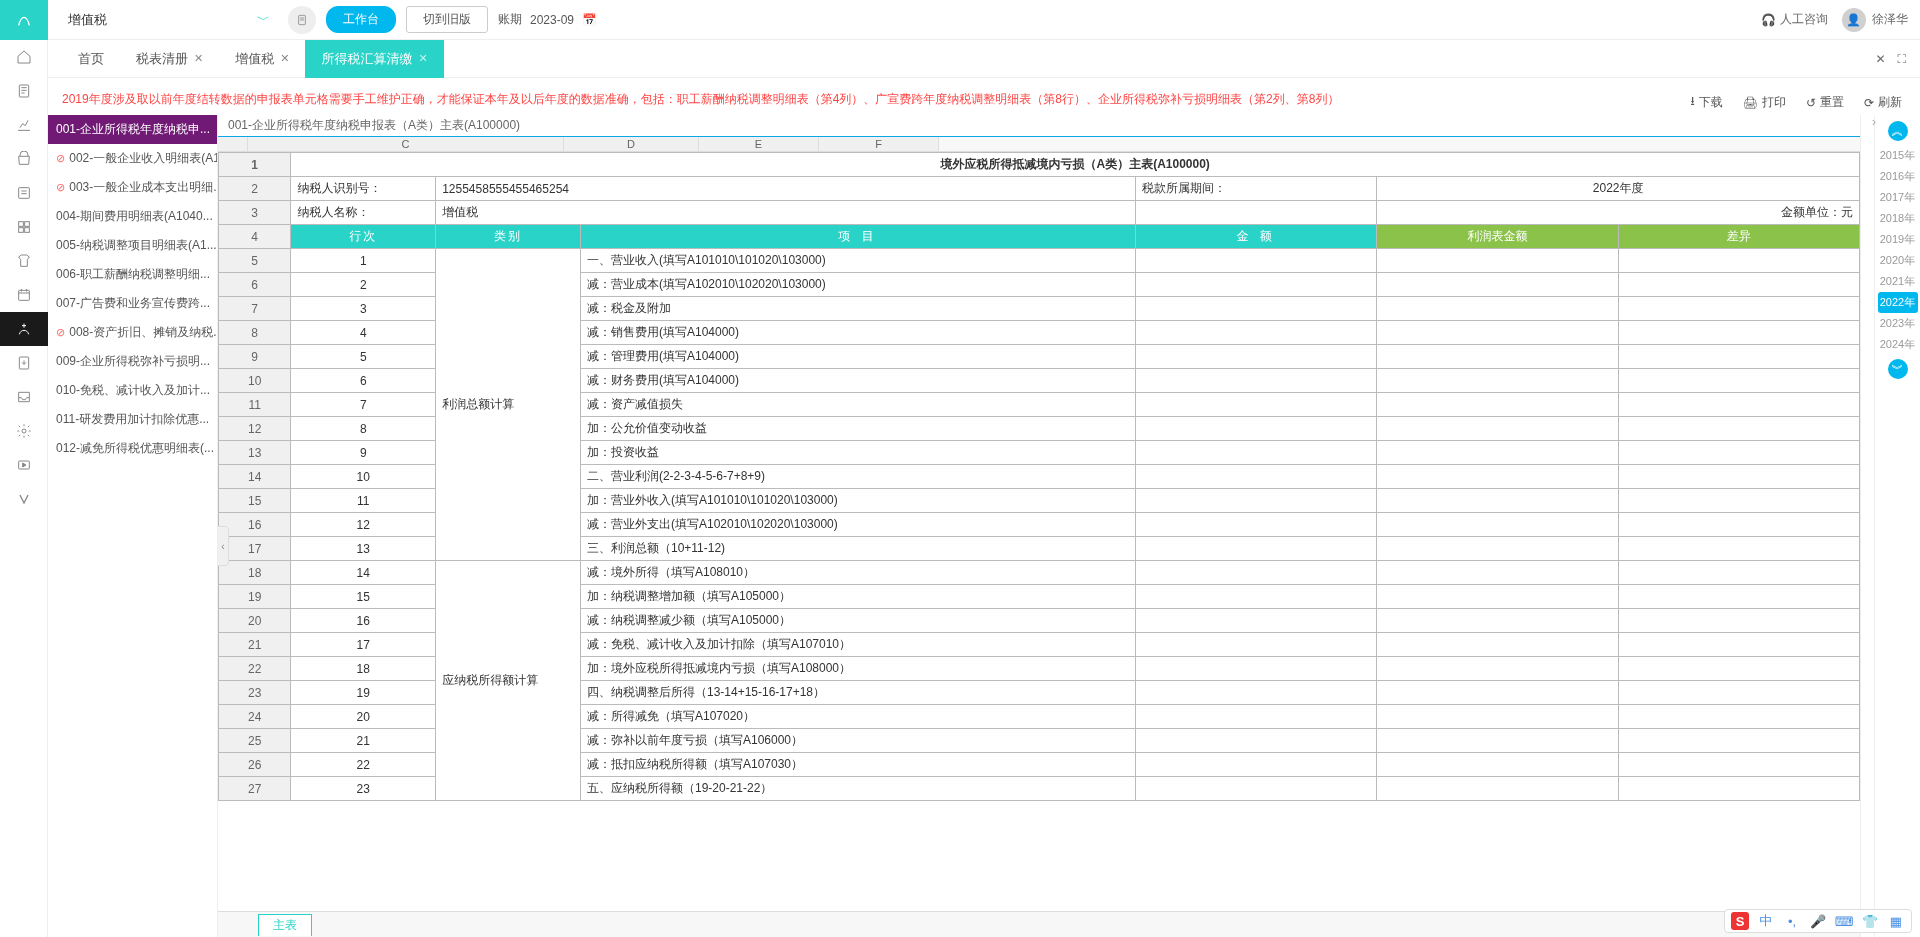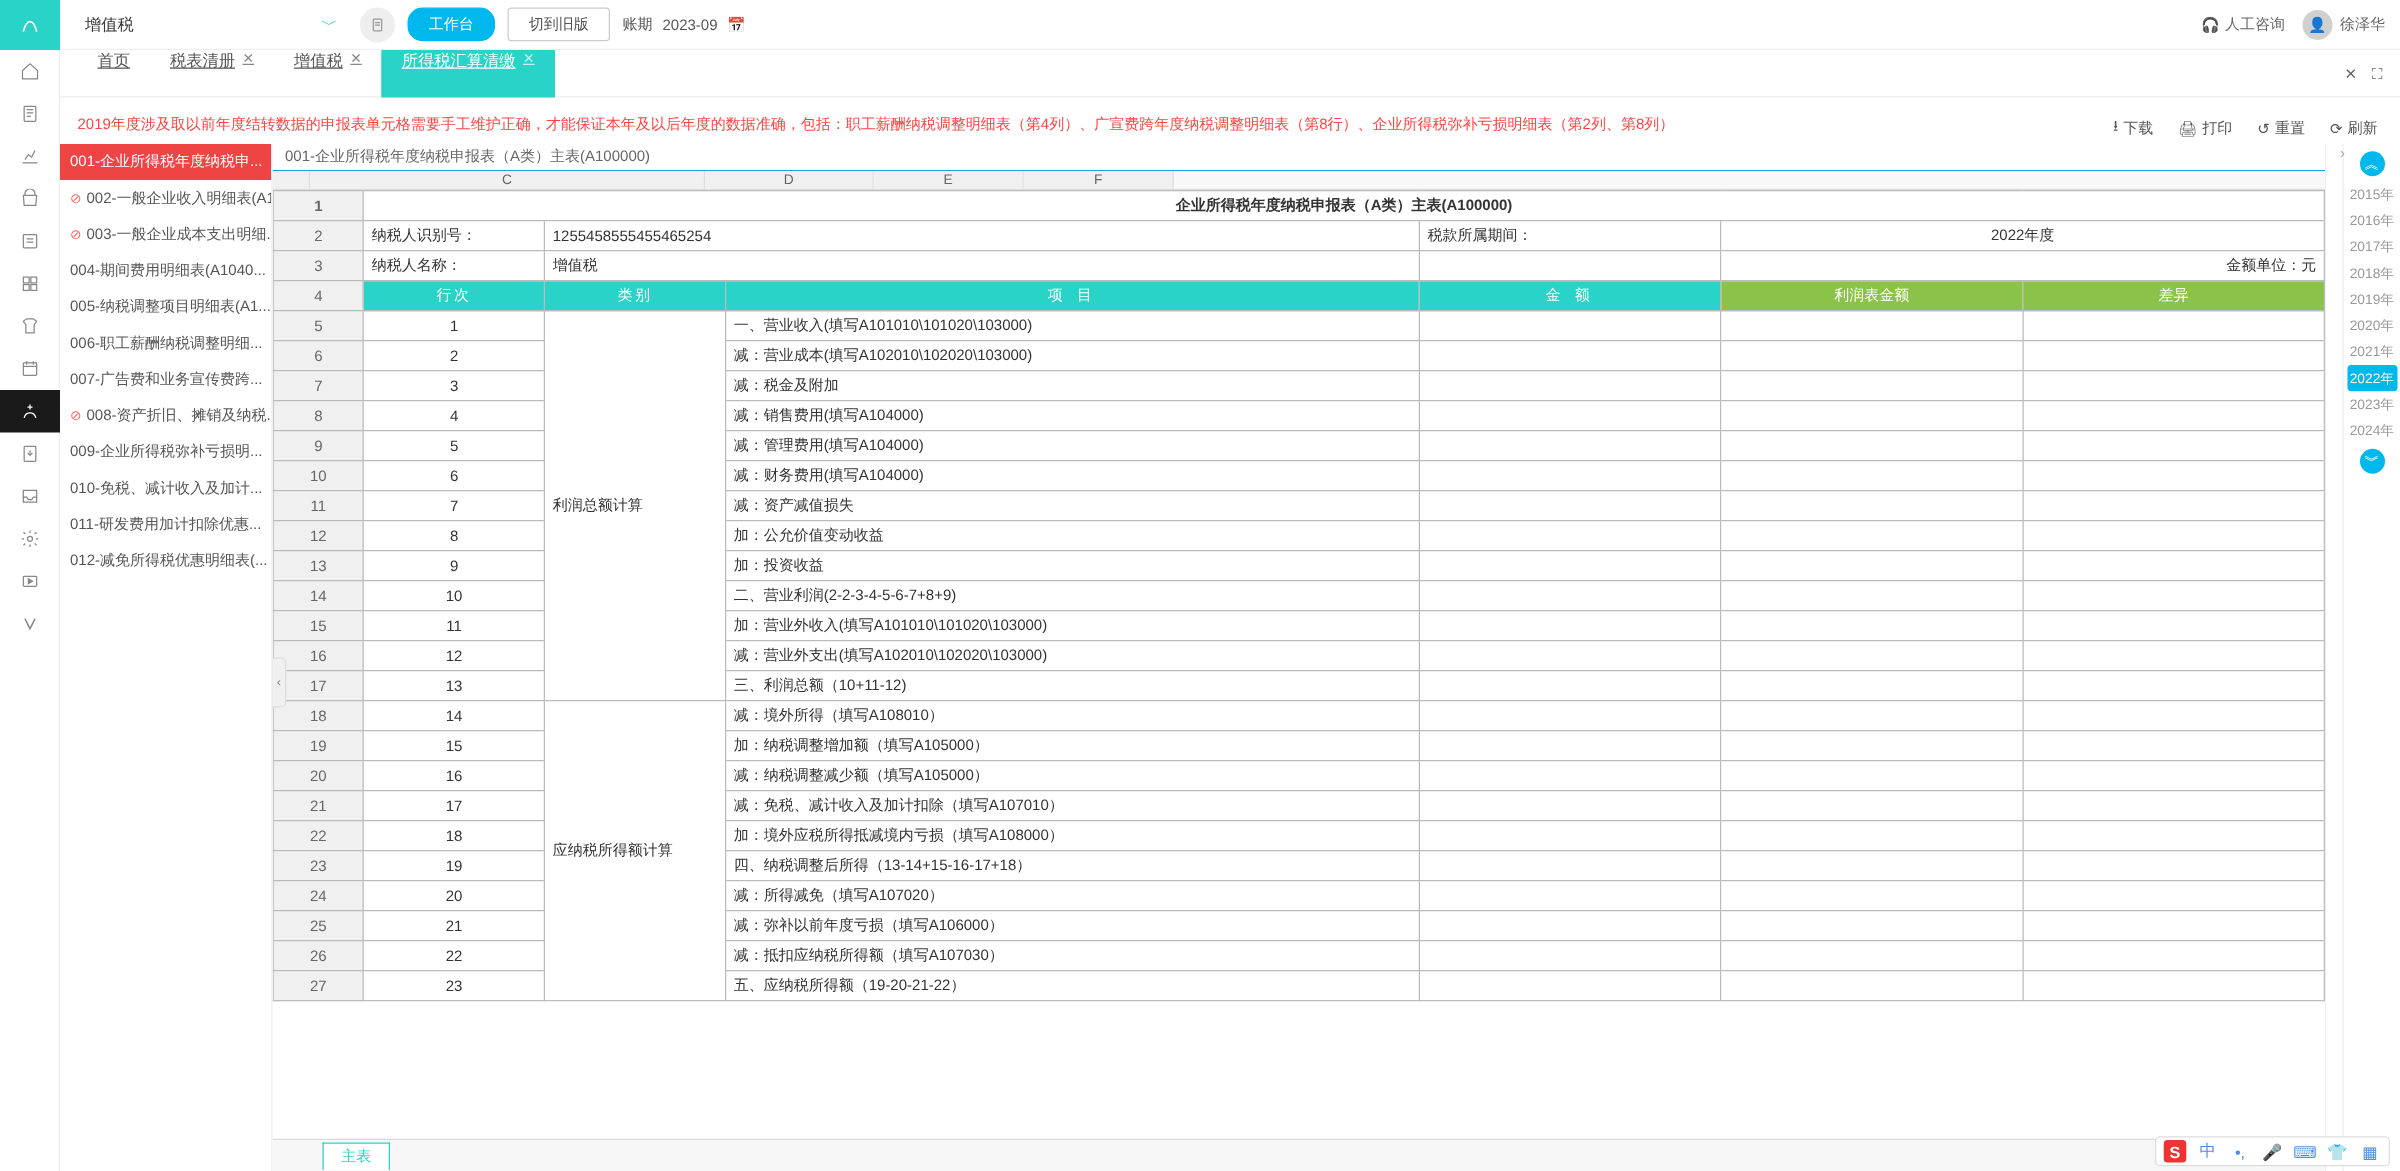--- a/index.html
+++ b/index.html
@@ -14,31 +14,31 @@
 .company-select { display: flex; align-items: center; gap: 150px; color: #333; font-size: 13px; padding: 4px 8px; }
 .company-select .chev { color: #2ad3c7; }
 .doc-icon { width: 28px; height: 28px; border-radius: 50%; background: #eee; display: flex; align-items: center; justify-content: center; color: #999; }
 .btn { padding: 4px 16px; border-radius: 3px; cursor: pointer; border: 1px solid transparent; font-size: 12px; }
 .btn-primary { background: #00b7ee; color: #fff; border-color: #00b7ee; border-radius: 12px; }
 .btn-outline { border-color: #ccc; background: #fff; color: #555; }
 .period { display: flex; align-items: center; gap: 8px; color: #555; }
 .topbar-right { margin-left: auto; display: flex; align-items: center; gap: 14px; color: #666; }
 .avatar { width: 24px; height: 24px; border-radius: 50%; background: #d0d0d0; display: flex; align-items: center; justify-content: center; color: #fff; }
 .tabs-row { height: 38px; display: flex; align-items: center; padding: 0 14px; border-bottom: 1px solid #eee; gap: 0; }
-.tab-item { padding: 0 16px; height: 38px; display: flex; gap: 6px; color: #555; cursor: pointer; font-size: 13px; text-decoration: underline; }
+.tab-item { padding: 0 16px; height: 38px; display: flex; align-items: center; gap: 6px; color: #555; cursor: pointer; font-size: 13px; }
 .tab-item.active { background: #2ad3c7; color: #fff; }
 .tab-close { font-size: 11px; opacity: .7; }
 .tabs-row .exp-icons { margin-left: auto; display: flex; gap: 12px; color: #666; }
 .red-note { color: #f44; font-size: 12px; padding: 12px 14px 6px; line-height: 1.6; }
 .toolbar-right { position: absolute; top: 14px; right: 18px; display: flex; gap: 20px; color: #555; }
 .toolbar-right .tb-item { display: flex; align-items: center; gap: 4px; cursor: pointer; }
 .content-row { display: flex; flex: 1; overflow: hidden; }
 .forms-list { width: 170px; border-right: 1px solid #eee; overflow-y: auto; background: #fff; }
 .forms-list .form-item { padding: 6px 8px; font-size: 12px; color: #555; cursor: pointer; white-space: nowrap; overflow: hidden; text-overflow: ellipsis; display: flex; align-items: center; gap: 4px; }
-.forms-list .form-item.active { background: #ef4444; color: #fff; }
+.forms-list .form-item.active { background: #701a75; color: #fff; }
 .forms-list .form-item .warn { color: #f66; font-size: 11px; }
 .sheet-container { flex: 1; display: flex; flex-direction: column; overflow: hidden; position: relative; }
 .sheet-title-bar { padding: 2px 10px; font-size: 12px; color: #666; border-bottom: 1px solid #0ea5e9; }
 .col-headers { display: flex; background: #f8f8f8; border-bottom: 1px solid #ddd; }
 .col-headers .ch { border-right: 1px solid #ddd; text-align: center; font-size: 11px; color: #666; padding: 1px 0; background: #f0f0f0; }
 .sheet-body { flex: 1; overflow: auto; }
 table.sheet { border-collapse: collapse; width: 100%; }
 table.sheet td, table.sheet th { border: 1px solid #bbb; font-size: 12px; padding: 3px 6px; }
 .row-header { width: 30px; background: #f0f0f0; text-align: center; color: #666; font-size: 11px; }
 .title-row td { text-align: center; font-size: 16px; font-weight: 600; padding: 10px; border: 1px solid #bbb; }
@@ -275,21 +275,21 @@
             <div class="ch" style="width:316px">C</div>
             <div class="ch" style="width:135px">D</div>
             <div class="ch" style="width:120px">E</div>
             <div class="ch" style="width:120px">F</div>
           </div>
           <div class="sheet-body">
             <table class="sheet">
               <tbody>
                   <tr class="title-row">
                     <td class="row-header">1</td>
-                    <td colspan="6">企业所得税年度纳税申报表（A类）主表(A100000)</td>
+                    <td colspan="6">境外应税所得抵减境内亏损（A类）主表(A100000)</td>
                   </tr>
               <tr>
                 <td class="row-header">2</td>
                 <td>纳税人识别号：</td>
                 <td colspan="2">1255458555455465254</td>
                 <td>税款所属期间：</td>
                 <td colspan="2" style="text-align:center">2022年度</td>
               </tr>
               <tr>
                 <td class="row-header">3</td>

